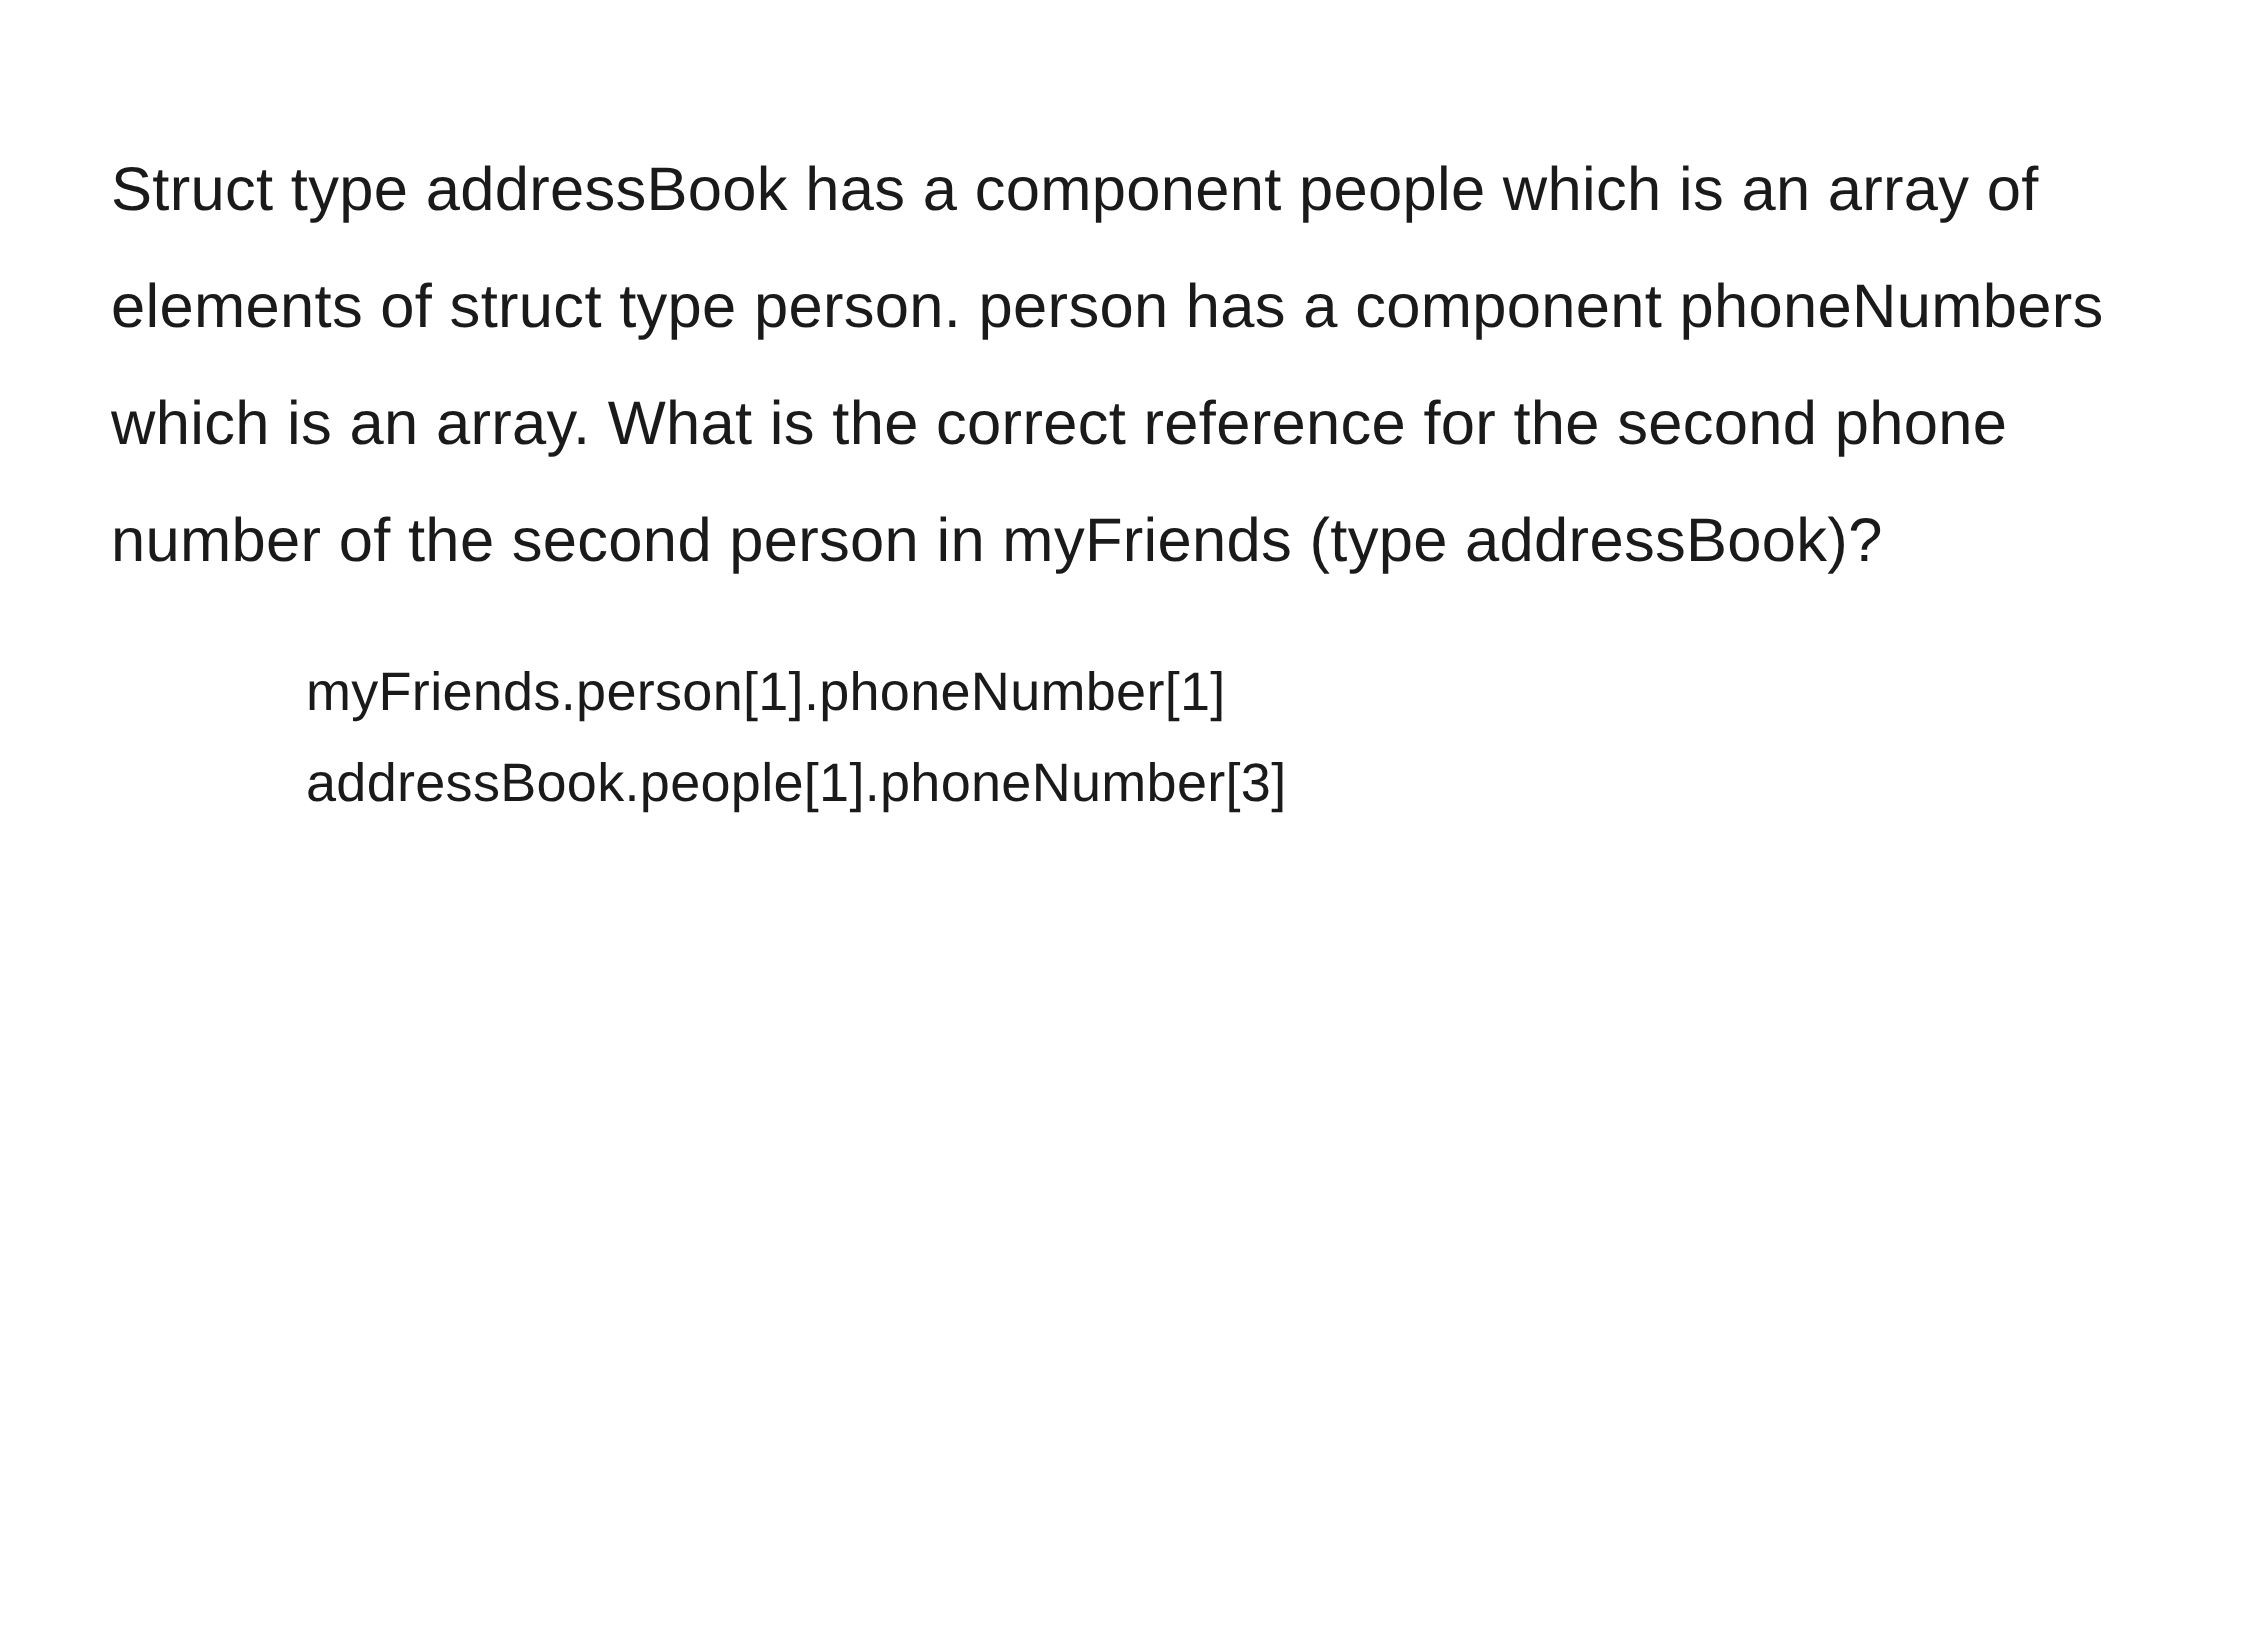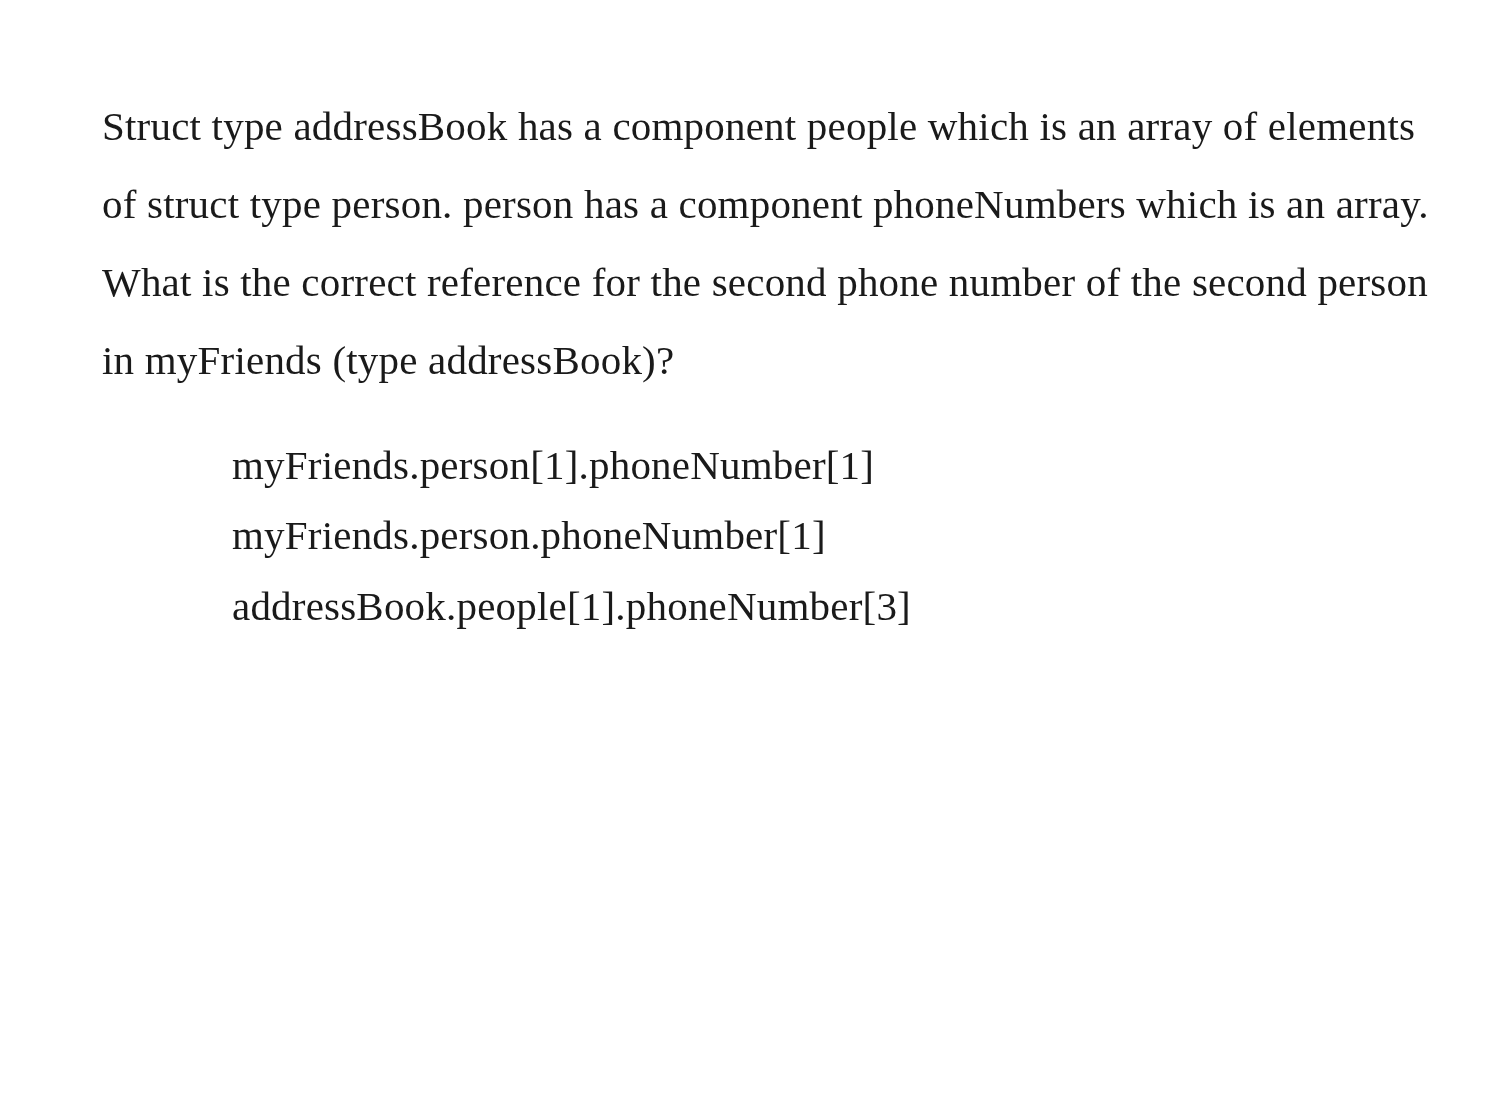--- a/index.html
+++ b/index.html
@@ -8,43 +8,41 @@
     box-sizing: border-box;
   }
   html, body {
     width: 1500px;
     height: 1096px;
     background: #ffffff;
     font-family: -apple-system, BlinkMacSystemFont, "Segoe UI", Helvetica, Arial, sans-serif;
     color: #1a1a1a;
   }
   .container {
-    padding: 88px 70px 0 102px;
-    font-family: Liberation Serif, serif;
+    padding: 88px 70px 0 74px;
   }
   .question {
     font-size: 41px;
     line-height: 1.9;
     font-weight: 400;
     letter-spacing: 0.2px;
     margin-bottom: 30px;
   }
   .options {
     padding-left: 130px;
   }
   .option {
-    font-size: 41px;
+    font-size: 36px;
     line-height: 1.72;
     font-weight: 400;
     letter-spacing: 0.2px;
   }
 </style>
 </head>
 <body>
 
 <div class="container">
   <div class="question">Struct type addressBook has a component people which is an array of elements of struct type person. person has a component phoneNumbers which is an array. What is the correct reference for the second phone number of the second person in myFriends (type addressBook)?</div>
   <div class="options">
     <div class="option">myFriends.person[1].phoneNumber[1]</div>
-    <div class="option">myFriends.person.phoneNumber[1]</div>
     <div class="option">addressBook.people[1].phoneNumber[3]</div>
   </div>
 </div>
 
 </body></html>

